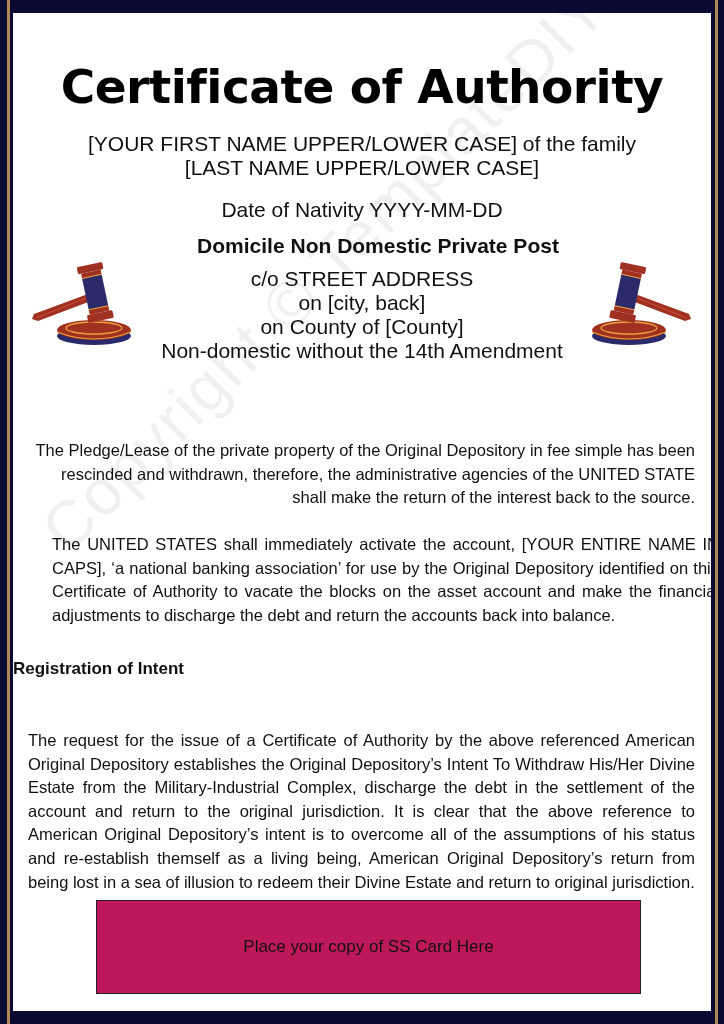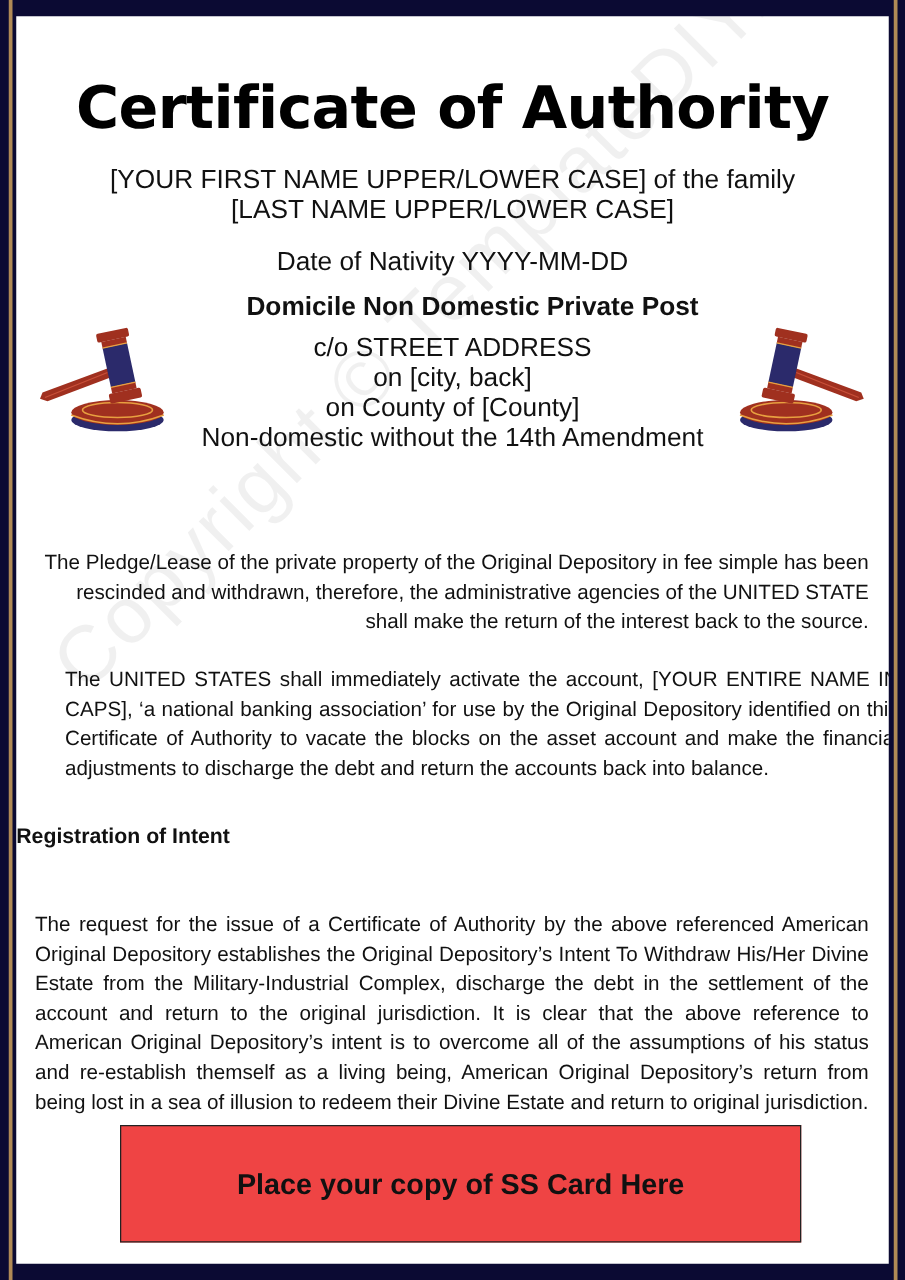--- a/index.html
+++ b/index.html
@@ -34,21 +34,21 @@
 
     .para { position: absolute; left: 15px; width: 667px; font-size: 16.5px; line-height: 23.6px; text-align: justify; }
     .para1 { top: 426px; text-align: right; }
     .para2 { top: 520px; margin-left: 24px; }
     .reg-heading { position: absolute; left: 0; width: 698px; top: 646px; text-align: left; font-weight: bold; font-size: 17px; }
     .para3 { top: 716px; }
 
     .ss-box {
       position: absolute; left: 83px; top: 887px; width: 545px; height: 94px;
       border: 1.5px solid #222; display: flex; align-items: center; justify-content: center;
-      font-weight: bold; font-size: 23px; background: #ef4444;
+      font-weight: normal; font-size: 17px; background: #be185d;
     }
 
     .gavel { position: absolute; width: 112px; height: 92px; }
     .gavel-left { left: 15px; top: 243px; }
     .gavel-right { left: 570px; top: 243px; transform: scaleX(-1); }
   </style>
 </head>
 <body>
 
 <div class="frame">

